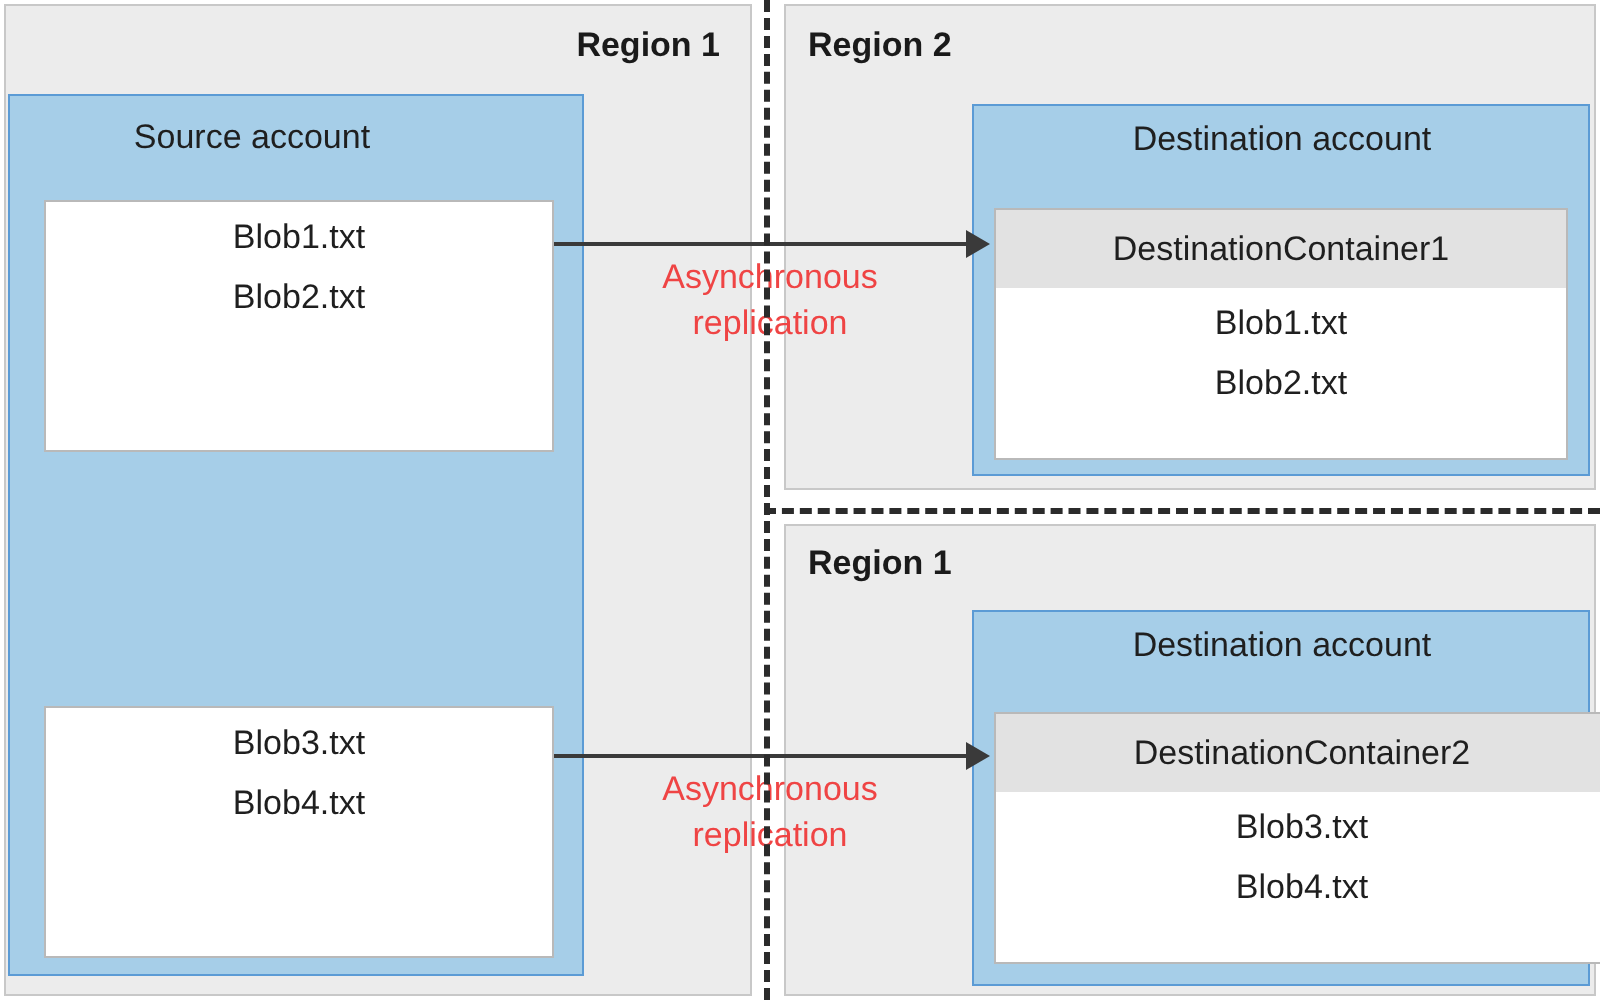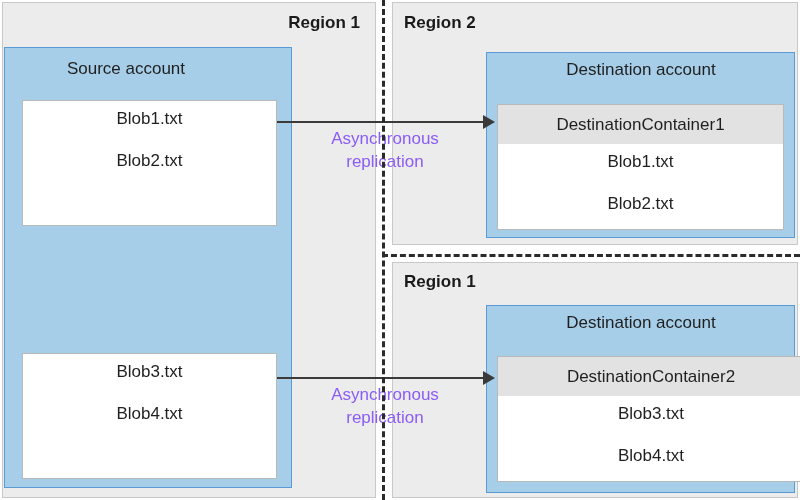--- a/index.html
+++ b/index.html
@@ -91,21 +91,21 @@
     justify-content: center;
     font-size: 17px;
     color: #1f1f1f;
     white-space: nowrap;
   }
   .blob-list {
     padding-top: 5px;
     display: flex;
     flex-direction: column;
     align-items: center;
-    gap: 16px;
+    gap: 4px;
   }
   .blob-item {
     font-size: 17px;
     color: #1f1f1f;
     line-height: 1.55;
     white-space: nowrap;
   }
 
   
   .arrow-line {
@@ -124,21 +124,21 @@
     border-left: 12px solid #3a3a3a;
   }
   #arrow-head-1 { left: 483px; top: 115px; }
   #arrow-head-2 { left: 483px; top: 371px; }
 
   .arrow-label {
     position: absolute;
     width: 186px;
     text-align: center;
     font-size: 17px;
-    color: #8b5cf6;
+    color: #ef4444;
     line-height: 1.35;
   }
   #arrow-label-1 { left: 292px; top: 128px; }
   #arrow-label-2 { left: 292px; top: 384px; }
 </style>
 </head>
 <body>
 
 <div id="canvas">
 

